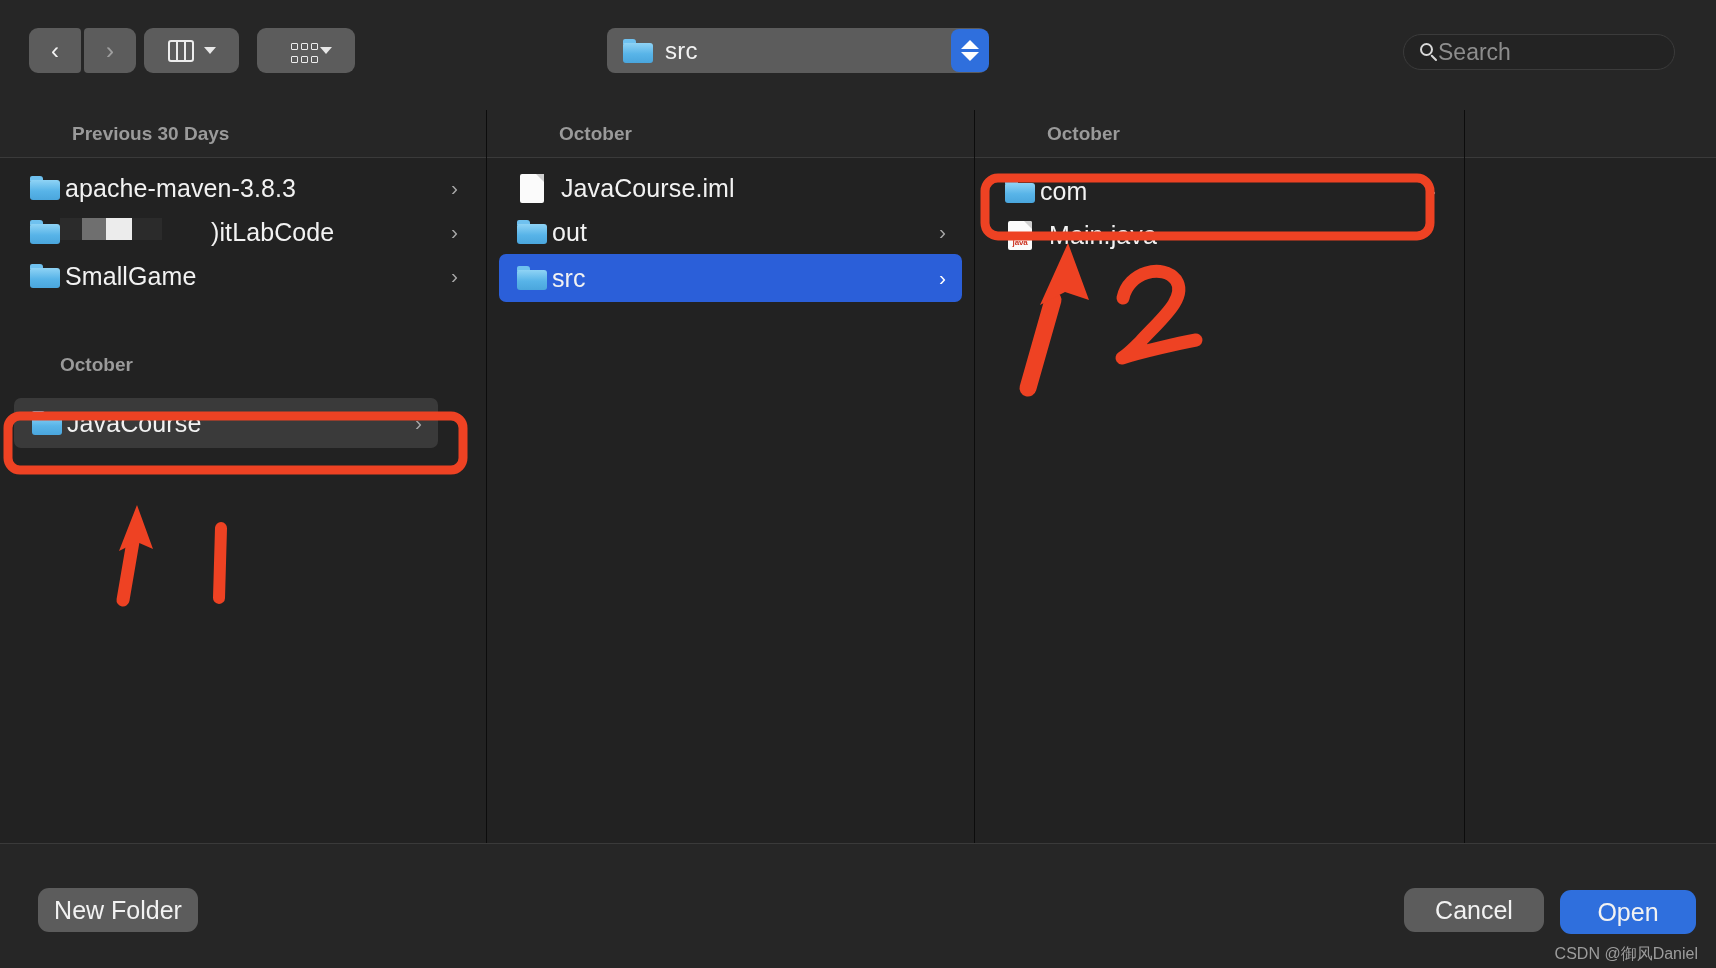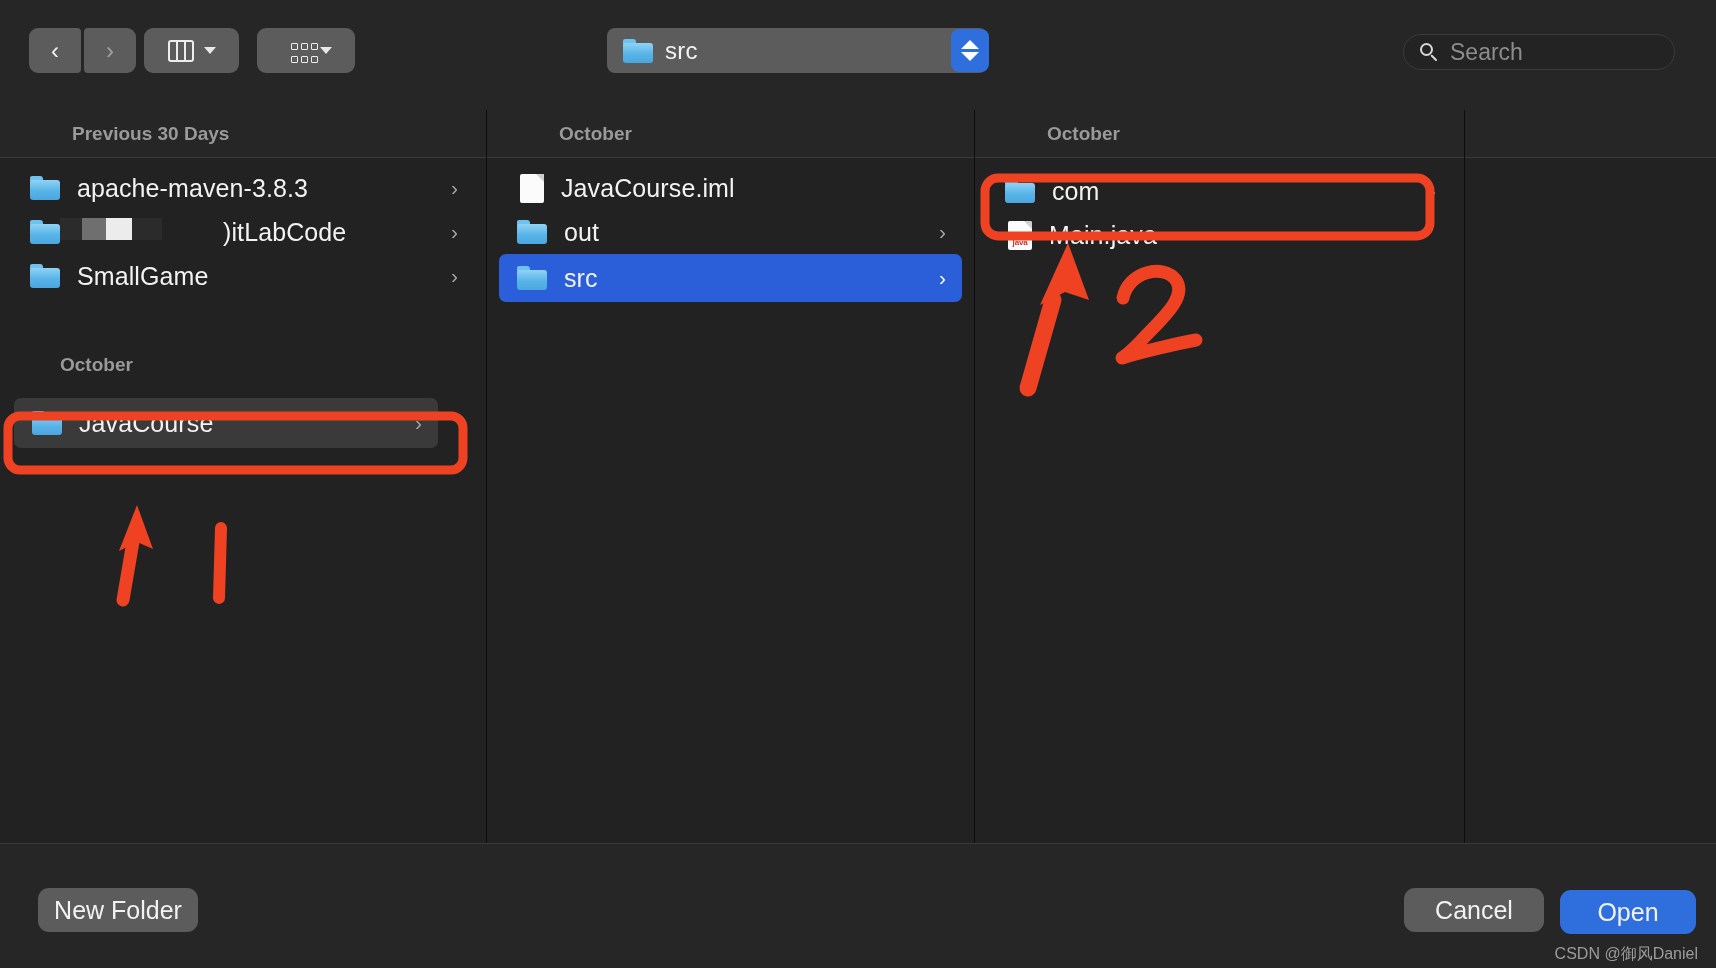--- a/index.html
+++ b/index.html
@@ -96,21 +96,21 @@
 
   
   .searchbox {
     position: absolute;
     left: 1403px; top: 34px;
     width: 272px; height: 36px;
     border: 1px solid #3b3b3b;
     background: #232323;
     border-radius: 18px;
     display: flex; align-items: center;
-    padding-left: 16px; gap: 12px;
+    padding-left: 16px; 
   }
   .search-glyph { position: relative; width: 18px; height: 18px; }
   .search-glyph .ring {
     position: absolute; left: 0; top: 0;
     width: 13px; height: 13px;
     border: 2px solid #d8d8d8; border-radius: 50%;
   }
   .search-glyph .handle {
     position: absolute; left: 11px; top: 11px;
     width: 8px; height: 2.2px; background: #d8d8d8;
@@ -151,21 +151,21 @@
   }
   .col-body { position: relative; flex: 1; padding-top: 8px; }
 
   .row {
     position: relative;
     height: 44px;
     margin: 0 12px;
     border-radius: 7px;
     display: flex; align-items: center;
     padding-left: 18px;
-    gap: 17px;
+    gap: 5px;
     cursor: default;
   }
   .row.selected-blue { background: #2b5fd9; }
   .row.selected-grey { background: #3a3a3a; }
   .row .name {
     color: #f2f2f2; font-size: 25px; letter-spacing: .1px;
     white-space: nowrap;
   }
   .row .disc {
     position: absolute; right: 16px;

